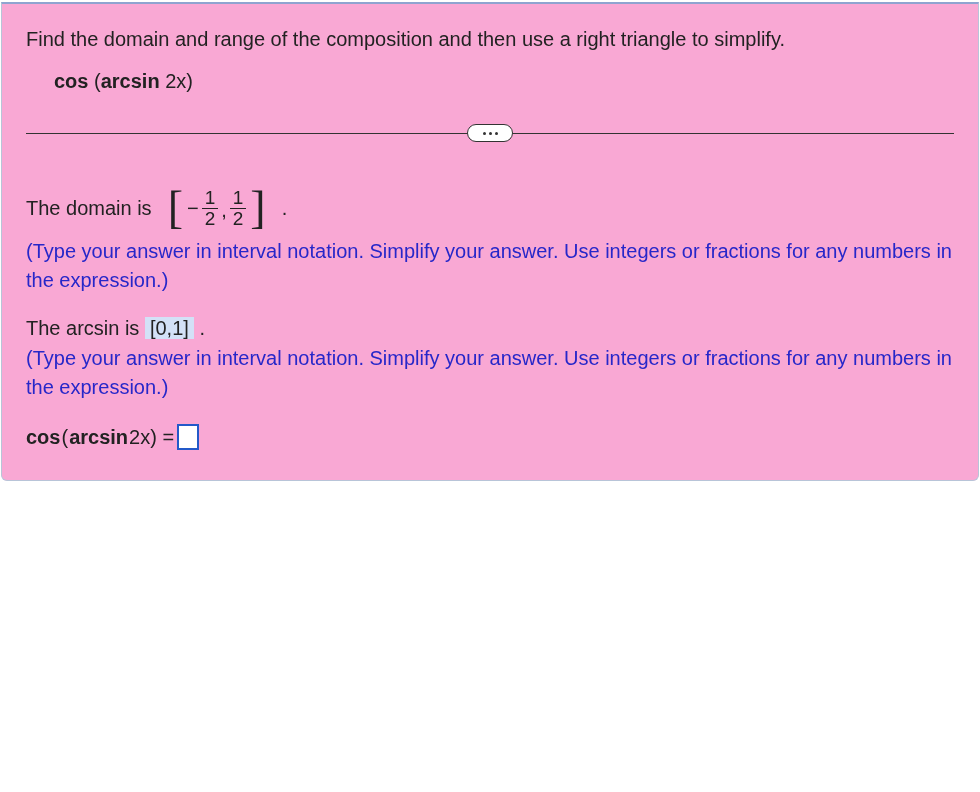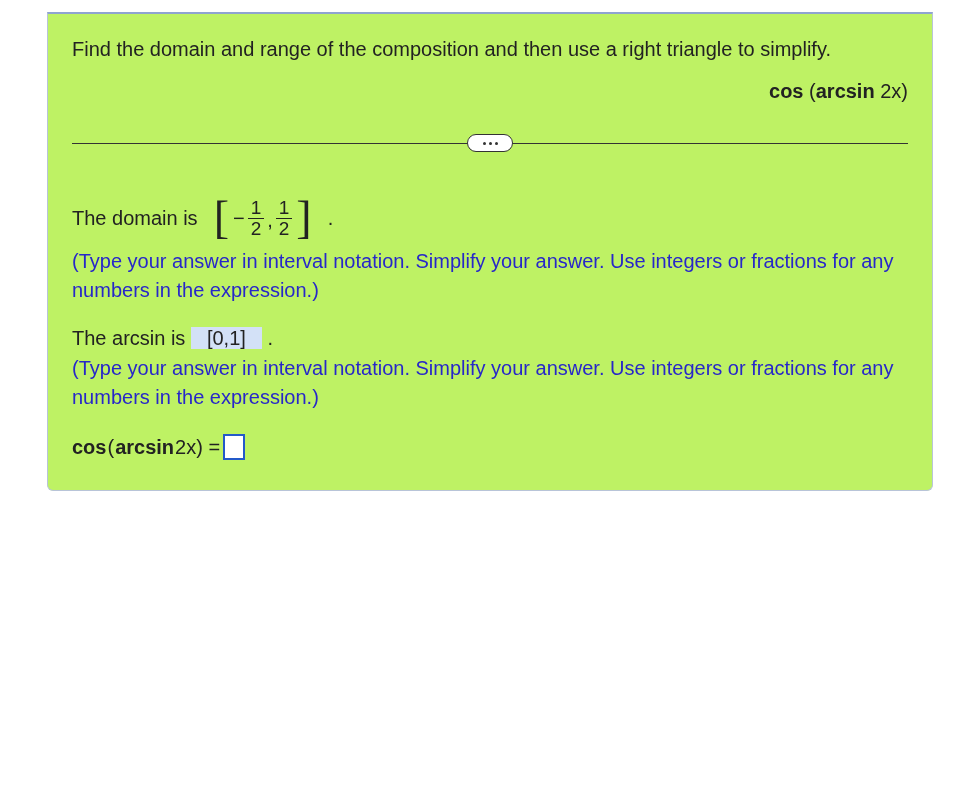--- a/index.html
+++ b/index.html
@@ -9,30 +9,29 @@
     color: #222;
     background: #fff;
     width: 980px;
     height: 792px;
     overflow: hidden;
   }
   .container {
     border: 1px solid #b8c4d8;
     border-top: 2px solid #8fa4d0;
     border-radius: 0 0 6px 6px;
-    width: 886px;
-    margin: 12px auto;
+    width: 978px;
+    margin: 2px auto;
     padding: 20px 24px 30px 24px;
-    background: #bef264;
+    background: #f9a8d4;
   }
   .question-text { line-height: 1.5; }
   .expr-line {
     margin: 16px 0 0 28px;
     font-size: 20px;
-    text-align: right;
   }
   .b { font-weight: bold; }
   .divider-wrap {
     position: relative;
     margin: 30px 0 40px 0;
     height: 20px;
   }
   .divider-line {
     border: none;
     border-top: 1.2px solid #333;
@@ -106,21 +105,21 @@
     line-height: 1.45;
     margin-bottom: 22px;
   }
   .range-row {
     margin-bottom: 4px;
     margin-top: 22px;
     font-size: 20px;
   }
   .hl {
     background: #d3e1f7;
-    padding: 0 16px;
+    padding: 0 5px;
   }
   .simplify-title { margin: 22px 0 22px 0; }
   .eq-row {
     display: flex;
     align-items: center;
     gap: 1px;
     font-size: 20px;
   }
   .answer-box {
     display: inline-block;

